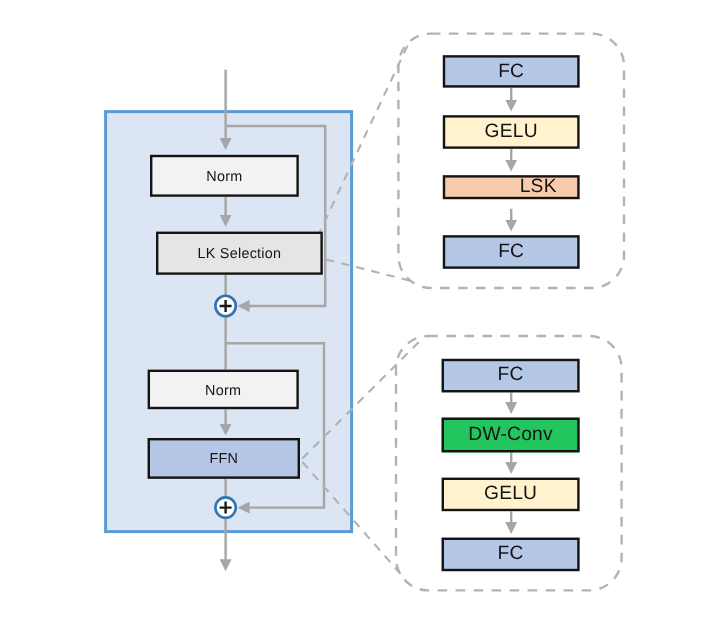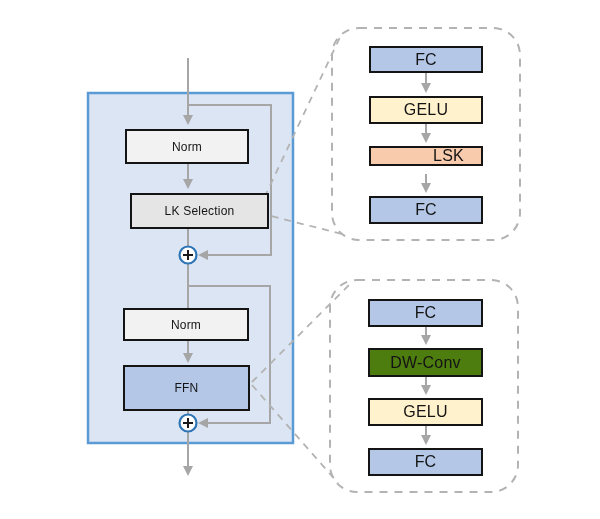--- a/index.html
+++ b/index.html
@@ -69,31 +69,31 @@
       <path d="M183 423 H193 M188 418 V428" stroke="#1a1a1a" stroke-width="2" fill="none"></path>
     </g>
   </svg>
 
   <div class="box main-box" style="left: 125px; top: 129px; width: 124px; height: 35px; background: rgb(242, 242, 242);">Norm</div>
 
   <div class="box main-box" style="left: 118px; top: 193px; width: 139px; height: 36px; background: #e5e5e5; margin-left: 12px;">LK Selection</div>
 
   <div class="box main-box" style="left: 123px; top: 308px; width: 126px; height: 33px; background: rgb(242, 242, 242);">Norm</div>
 
-  <div class="box main-box" style="left: 123px; top: 365px; width: 127px; height: 46px; background: rgb(180, 199, 231);">FFN</div>
+  <div class="box main-box" style="left: 123px; top: 365px; width: 127px; height: 34px; background: rgb(180, 199, 231);">FFN</div>
 
   <div class="box panel-box" style="left: 369px; top: 46px; width: 114px; height: 27px; background: rgb(180, 199, 231);">FC</div>
 
   <div class="box panel-box" style="left: 369px; top: 96px; width: 114px; height: 28px; background: rgb(255, 242, 204);">GELU</div>
 
   <div class="box panel-box" style="left: 369px; top: 146px; width: 114px; height: 20px; background: rgb(248, 203, 173); padding-left: 45px;">LSK</div>
 
   <div class="box panel-box" style="left: 369px; top: 196px; width: 114px; height: 28px; background: rgb(180, 199, 231);">FC</div>
 
   <div class="box panel-box" style="left: 368px; top: 299px; width: 115px; height: 28px; background: rgb(180, 199, 231);">FC</div>
 
-  <div class="box panel-box" style="left: 368px; top: 348px; width: 115px; height: 29px; background: #4d7c0f;">DW-Conv</div>
+  <div class="box panel-box" style="left: 368px; top: 348px; width: 115px; height: 29px; background: #22c55e;">DW-Conv</div>
 
   <div class="box panel-box" style="left: 368px; top: 398px; width: 115px; height: 28px; background: rgb(255, 242, 204);">GELU</div>
 
   <div class="box panel-box" style="left: 368px; top: 448px; width: 115px; height: 28px; background: rgb(180, 199, 231);">FC</div>
 
 </div>
 
 </body></html>

